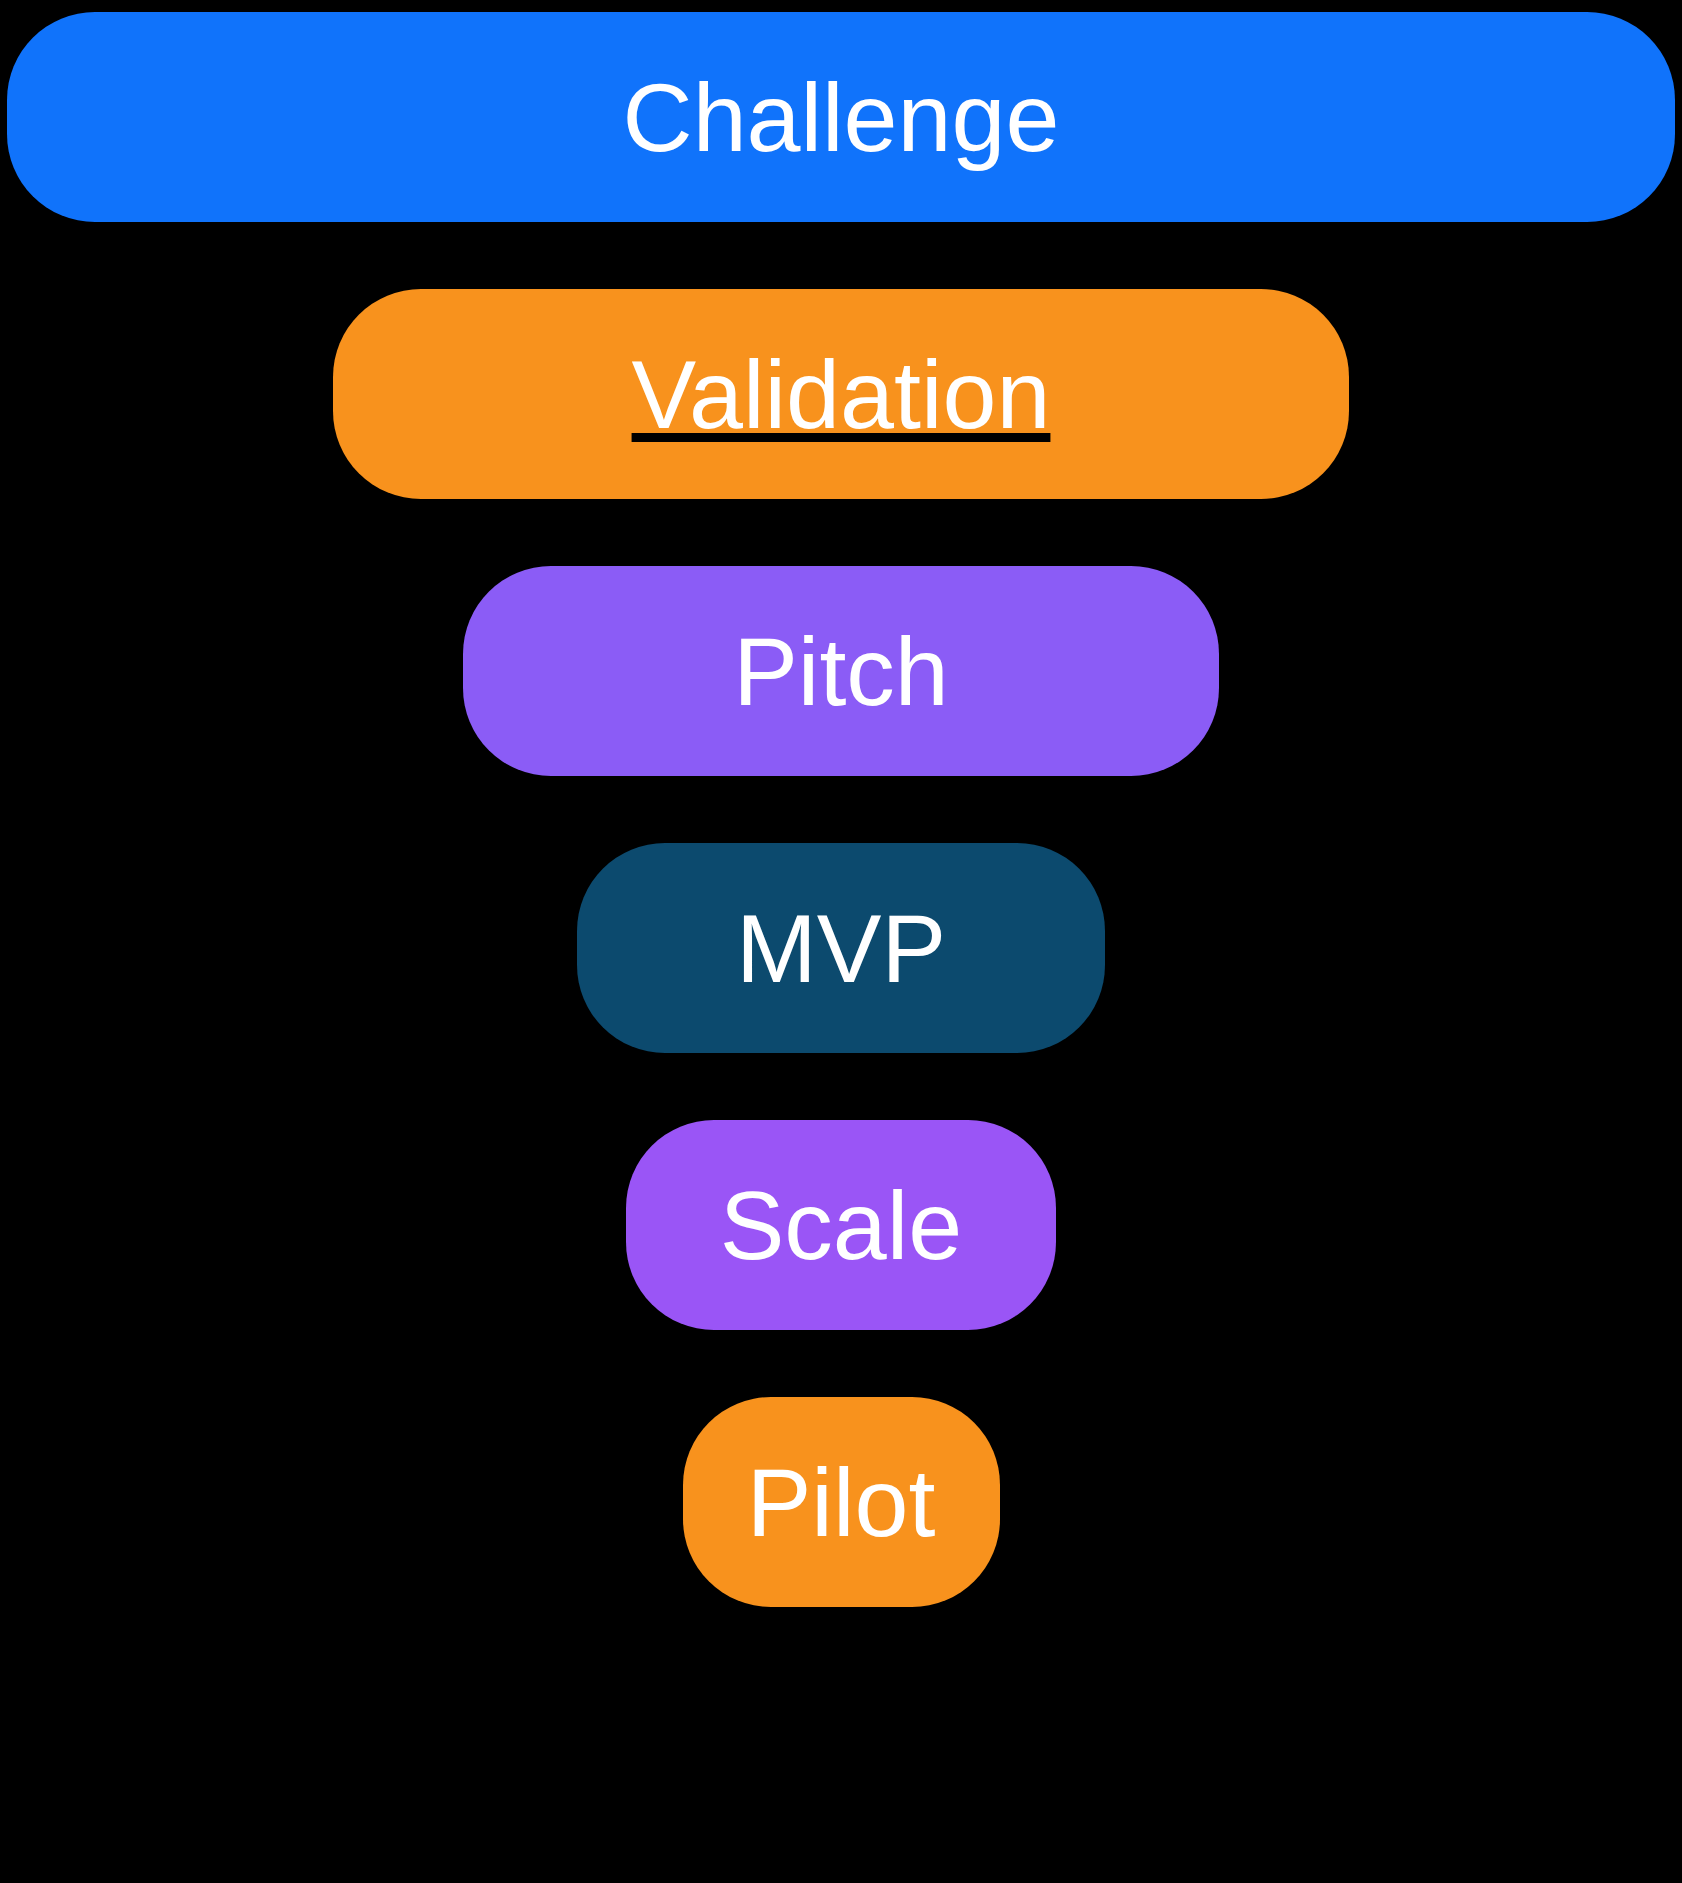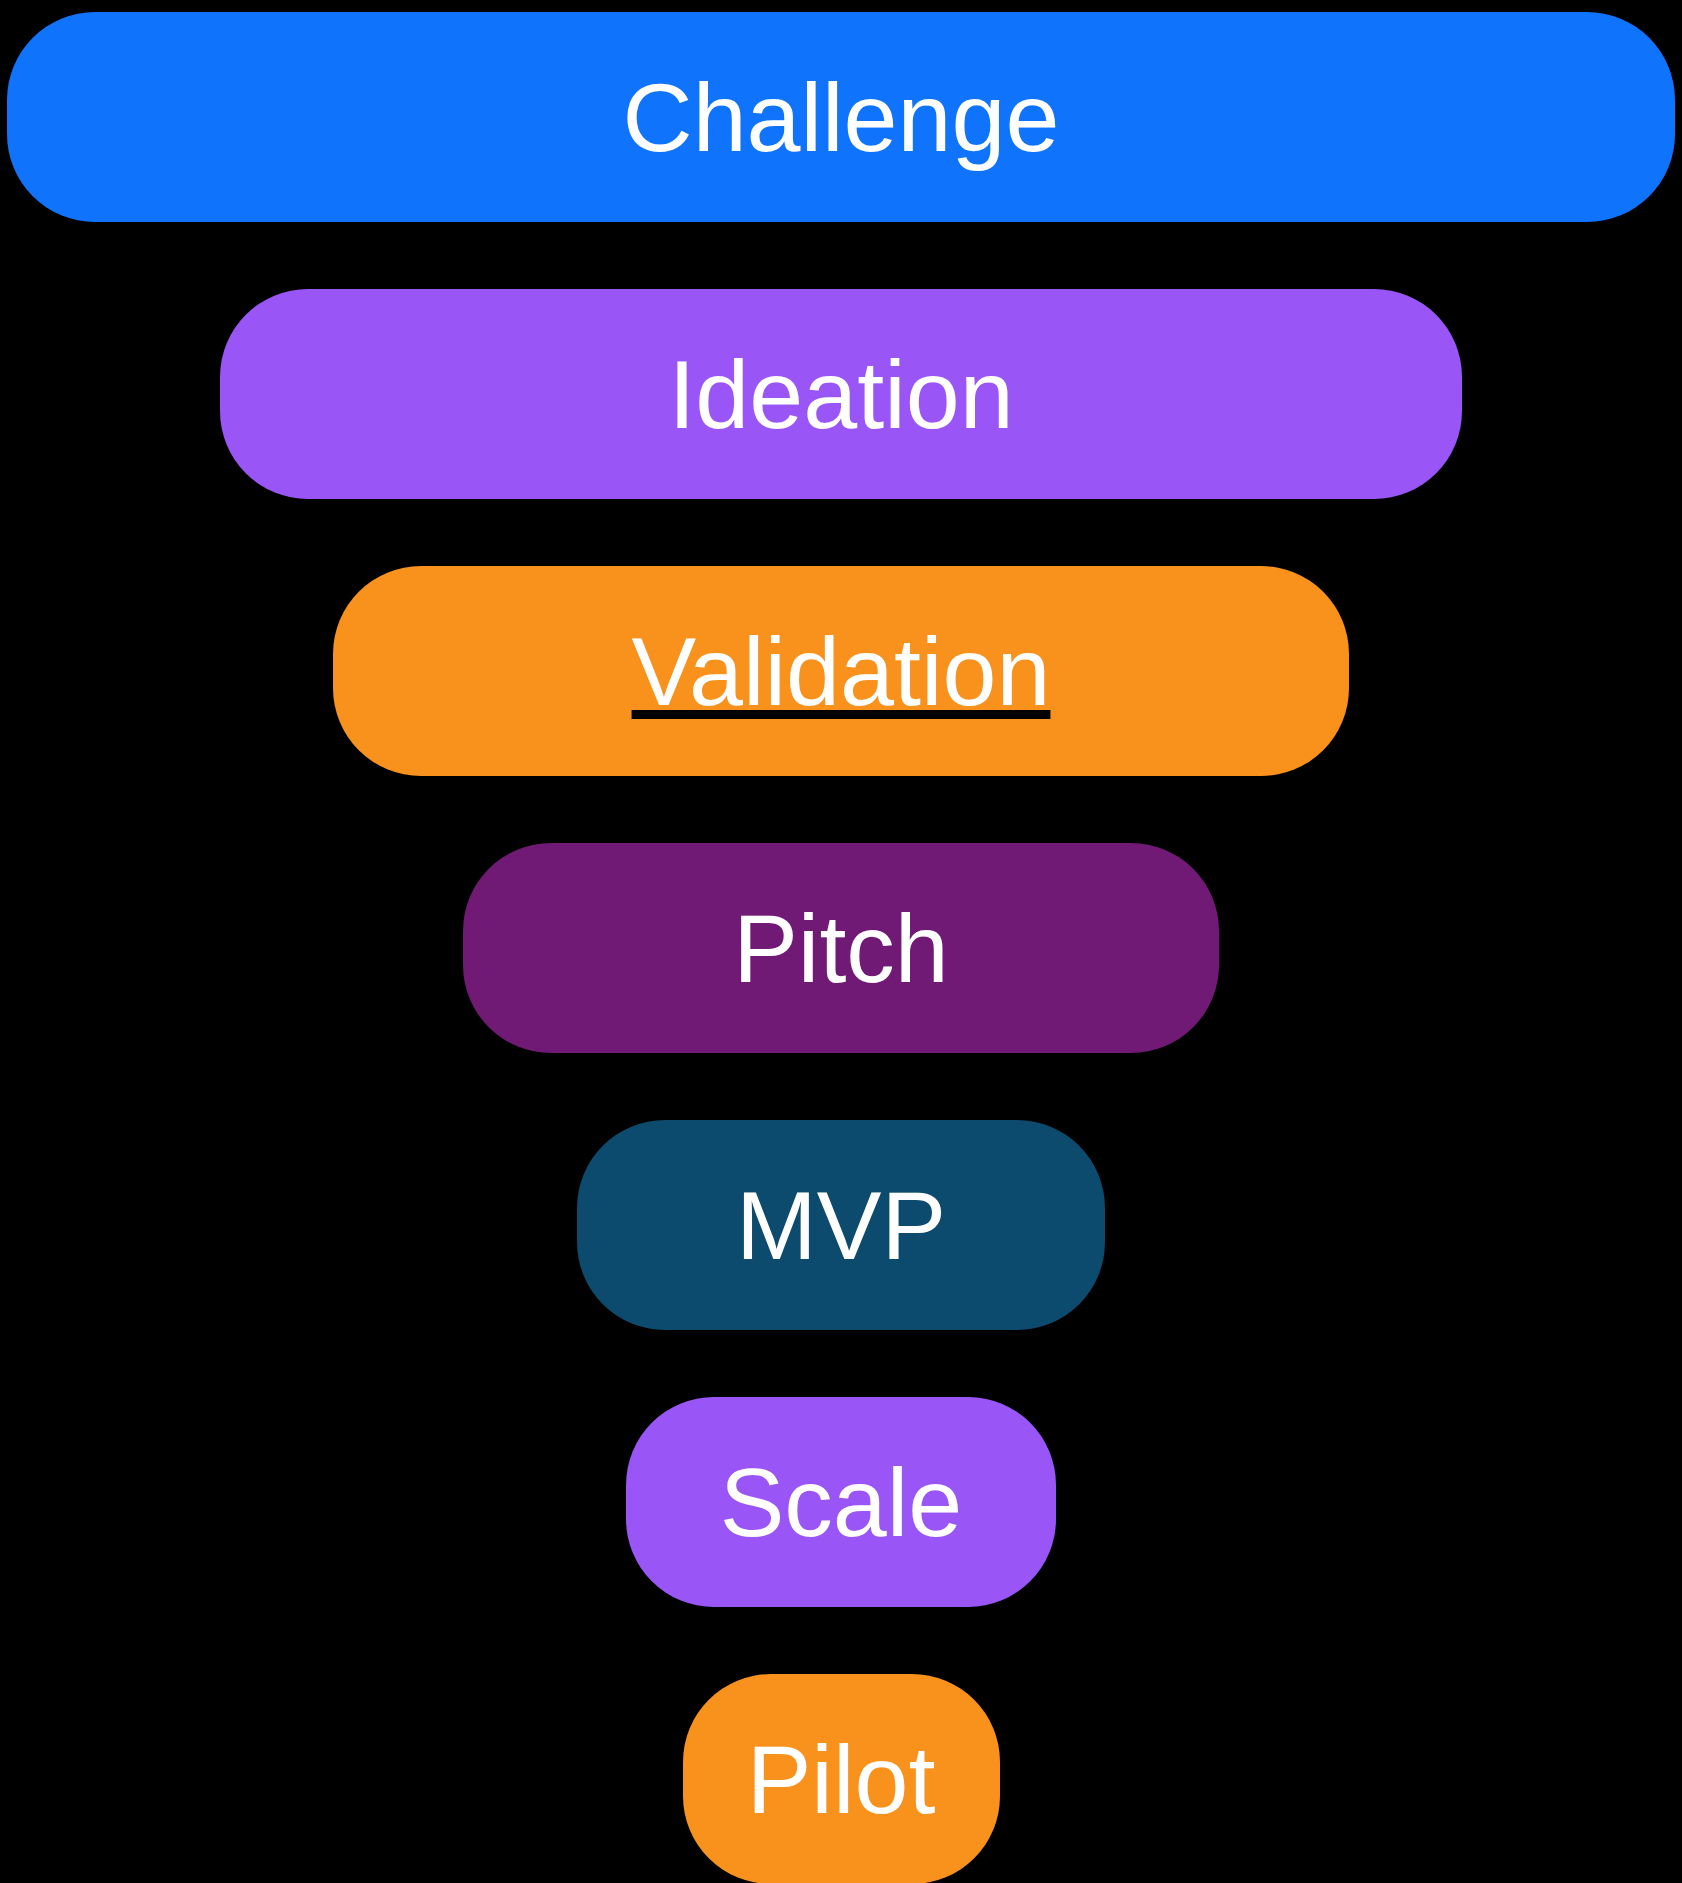--- a/index.html
+++ b/index.html
@@ -39,27 +39,24 @@
     white-space: nowrap;
   }
 </style>
 </head>
 <body style="background: rgb(0, 0, 0);">
 
 <div class="funnel">
   <div class="stage" style="background: rgb(16, 115, 251); width: 1668px;">
     <span class="stage-label">Challenge</span>
   </div>
-  <div class="stage" style="background: rgb(154, 85, 246); width: 1242px;">
-    <span class="stage-label">Ideation</span>
-  </div>
   <div class="stage" style="background: rgb(248, 146, 29); width: 1016px; text-decoration: underline;">
     <span class="stage-label">Validation</span>
   </div>
-  <div class="stage" style="background: #701a75; width: 756px;">
+  <div class="stage" style="background: #8b5cf6; width: 756px;">
     <span class="stage-label">Pitch</span>
   </div>
   <div class="stage" style="background: #0c4a6e; width: 528px; text-align: right;">
     <span class="stage-label">MVP</span>
   </div>
   <div class="stage" style="background: rgb(154, 85, 246); width: 430px;">
     <span class="stage-label">Scale</span>
   </div>
   <div class="stage" style="background: rgb(248, 146, 29); width: 317px;">
     <span class="stage-label">Pilot</span>

